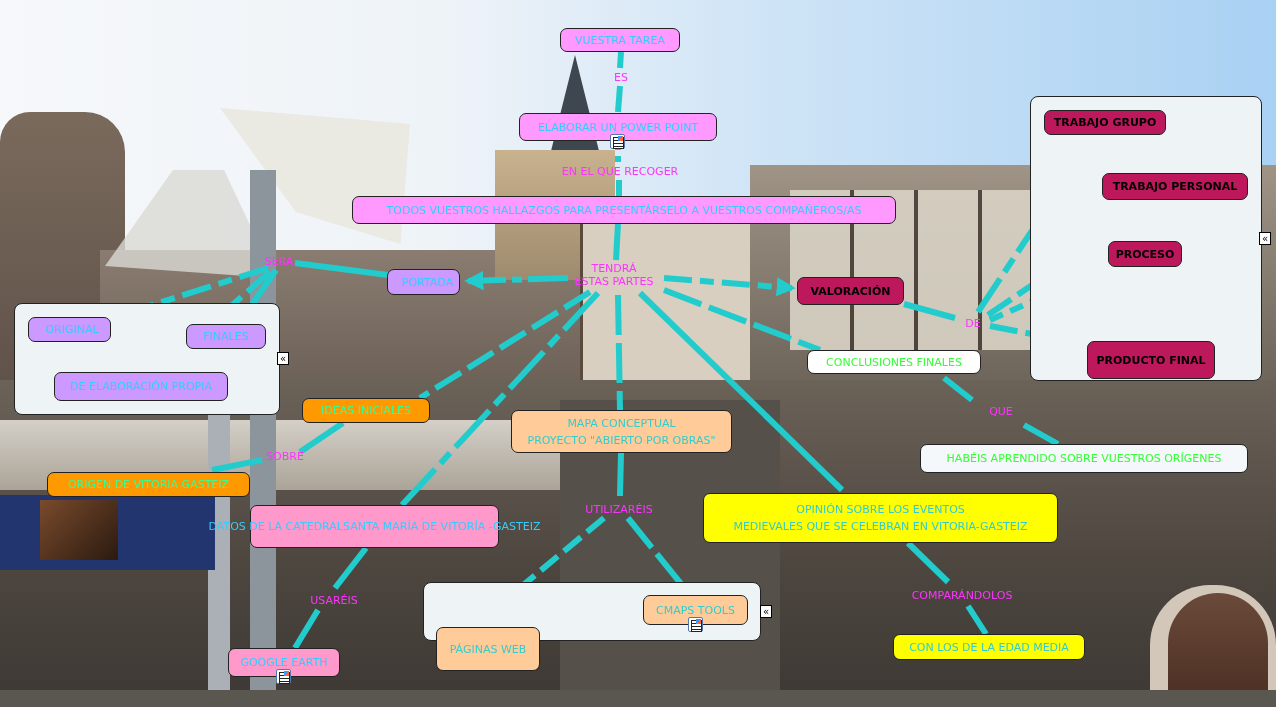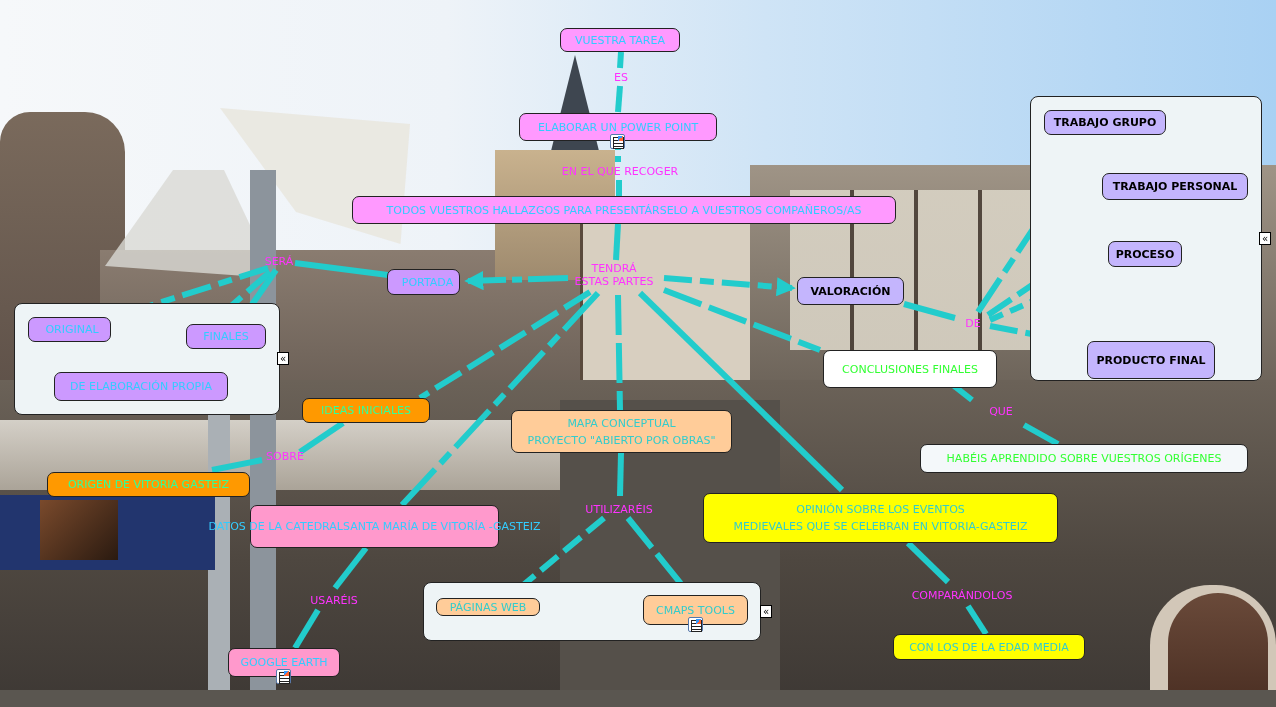--- a/index.html
+++ b/index.html
@@ -25,21 +25,21 @@
     .node { position: absolute; z-index: 5; border: 1.5px solid #222; border-radius: 7px;
             display: flex; align-items: center; justify-content: center; text-align: center;
             font-family: "DejaVu Sans", sans-serif; font-size: 11px; line-height: 17px;
             white-space: nowrap; cursor: pointer; padding: 0 4px; }
     .n-pink   { background: #ff99ff; color: #33ccff; }
     .n-lilac  { background: #cc99ff; color: #33ccff; }
     .n-orange { background: #ff9900; color: #33ff99; }
     .n-peach  { background: #ffcc99; color: #33cccc; }
     .n-rose   { background: #ff99cc; color: #33ccff; }
     .n-yellow { background: #ffff00; color: #33cccc; }
-    .n-cyan   { background: #c4b5fd; color: #000; font-weight: bold; }
+    .n-cyan   { background: #be185d; color: #000; font-weight: bold; }
     .n-white  { background: #fff; color: #33ff33; }
     .n-white2 { background: #f4f8fa; color: #33ff33; }
 
     
     .phrase { position: absolute; z-index: 4; color: #ff33ff; font-size: 11px; line-height: 13px;
               text-align: center; white-space: nowrap; font-family: "DejaVu Sans", sans-serif; }
 
     
     .res { position: absolute; z-index: 6; width: 15px; height: 15px; background: #fff;
            border: 1px solid #5577aa; border-radius: 2px; cursor: pointer; }
@@ -200,21 +200,21 @@
 <div class="node n-rose" style="left:250px;top:505px;width:249px;height:43px;">
   <span>DATOS DE LA CATEDRAL</span>
   <span>SANTA MARÍA DE VITORÍA -GASTEIZ</span>
 </div>
 
 <div class="node n-rose" style="left:228px;top:648px;width:112px;height:29px;">
   <span>GOOGLE EARTH</span>
 </div>
 <div class="res" style="left:276px;top:669px;"></div>
 
-<div class="node n-peach" style="left:436px;top:598px;width:104px;height:18px;">
+<div class="node n-peach" style="left:436px;top:627px;width:104px;height:44px;">
   <span>PÁGINAS WEB</span>
 </div>
 <div class="node n-peach" style="left:643px;top:595px;width:105px;height:30px;">
   <span>CMAPS TOOLS</span>
 </div>
 <div class="res" style="left:688px;top:617px;"></div>
 
 <div class="node n-cyan" style="left:797px;top:277px;width:107px;height:28px;">
   <span>VALORACIÓN</span>
 </div>
@@ -224,21 +224,21 @@
 <div class="node n-cyan" style="left:1102px;top:173px;width:146px;height:27px;">
   <span>TRABAJO PERSONAL</span>
 </div>
 <div class="node n-cyan" style="left:1108px;top:241px;width:74px;height:26px;">
   <span>PROCESO</span>
 </div>
 <div class="node n-cyan" style="left:1087px;top:341px;width:128px;height:38px;">
   <span>PRODUCTO FINAL</span>
 </div>
 
-<div class="node n-white" style="left:807px;top:350px;width:174px;height:38px;margin-left:16px;">
+<div class="node n-white" style="left:807px;top:350px;width:174px;height:24px;">
   <span>CONCLUSIONES FINALES</span>
 </div>
 <div class="node n-white2" style="left:920px;top:444px;width:328px;height:29px;">
   <span>HABÉIS APRENDIDO SOBRE VUESTROS ORÍGENES</span>
 </div>
 
 <div class="node n-yellow" style="left:703px;top:493px;width:355px;height:50px;flex-direction:column;">
   <span>OPINIÓN SOBRE LOS EVENTOS</span>
   <span>MEDIEVALES QUE SE CELEBRAN EN VITORIA-GASTEIZ</span>
 </div>

